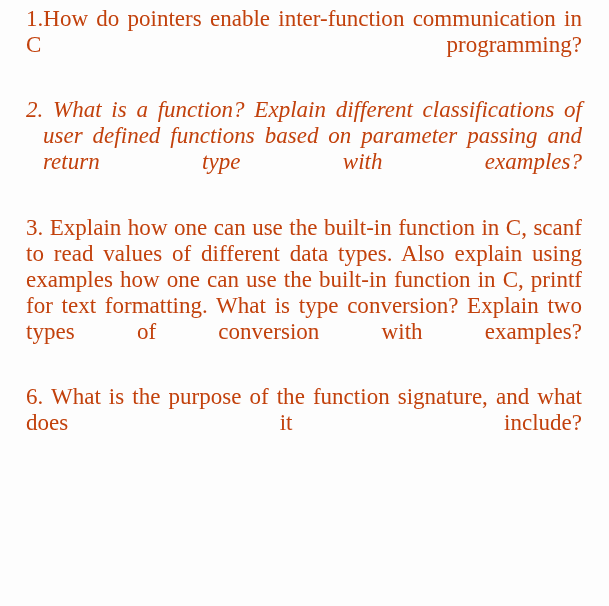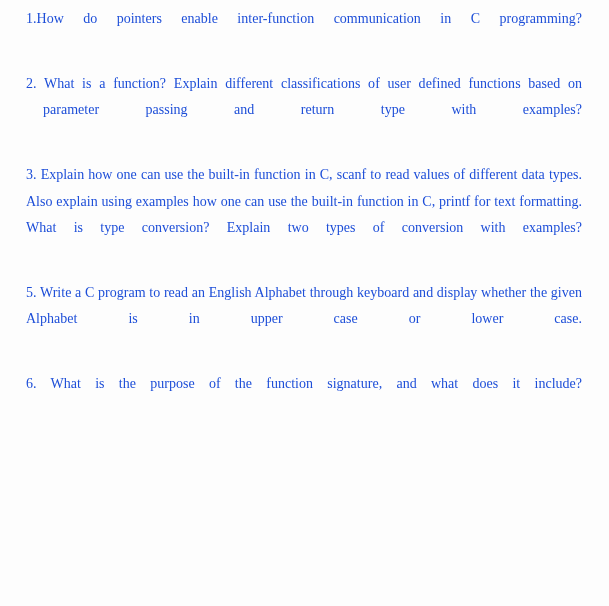--- a/index.html
+++ b/index.html
@@ -23,38 +23,39 @@
     background: #fdfdfd;
     box-sizing: border-box;
     padding: 6px 27px 0 26px;
   }
   .qlist {
     list-style: none;
     margin: 0;
     padding: 0;
   }
   .qitem {
-    font-size: 14px;
+    font-size: 23px;
     line-height: 26.1px;
     text-align: justify;
     text-justify: inter-word;
     margin: 0 0 13px 0;
-    color: #1d4ed8;
+    color: #c2410c;
     letter-spacing: 0.01px;
     word-spacing: 0.2px;
   }
   
   .qitem.flat {
     text-indent: 0;
     padding-left: 0;
   }
   
   .qitem.hang {
     padding-left: 17px;
     text-indent: -17px;
+    font-style: italic;
   }
   .qitem:last-child {
     margin-bottom: 0;
   }
   
   .qitem::after {
     content: "";
     display: inline-block;
     width: 100%;
   }
@@ -63,16 +64,15 @@
   }
 </style>
 </head>
 <body>
 
 <div id="page" style="background: rgb(253, 253, 253); color: rgb(21, 22, 28);">
   <ol class="qlist" id="question-list">
       <li class="qitem flat"><span class="num">1.</span><span class="num"></span><span>How do pointers enable inter-function communication in C programming?</span></li>
       <li class="qitem hang"><span class="num">2.</span><span class="num"> </span><span>What is a function? Explain different classifications of user defined functions based on parameter passing and return type with examples?</span></li>
       <li class="qitem flat"><span class="num">3.</span><span class="num"> </span><span>Explain how one can use the built-in function in C, scanf to read values of different data types. Also explain using examples how one can use the built-in function in C, printf for text formatting. What is type conversion? Explain two types of conversion with examples?</span></li>
-      <li class="qitem flat"><span class="num">5.</span><span class="num"> </span><span>Write a C program to read an English Alphabet through keyboard and display whether the given Alphabet is in upper case or lower case.</span></li>
       <li class="qitem flat"><span class="num">6.</span><span class="num"> </span><span>What is the purpose of the function signature, and what does it include?</span></li>
     </ol>
 </div>
 
 </body></html>

